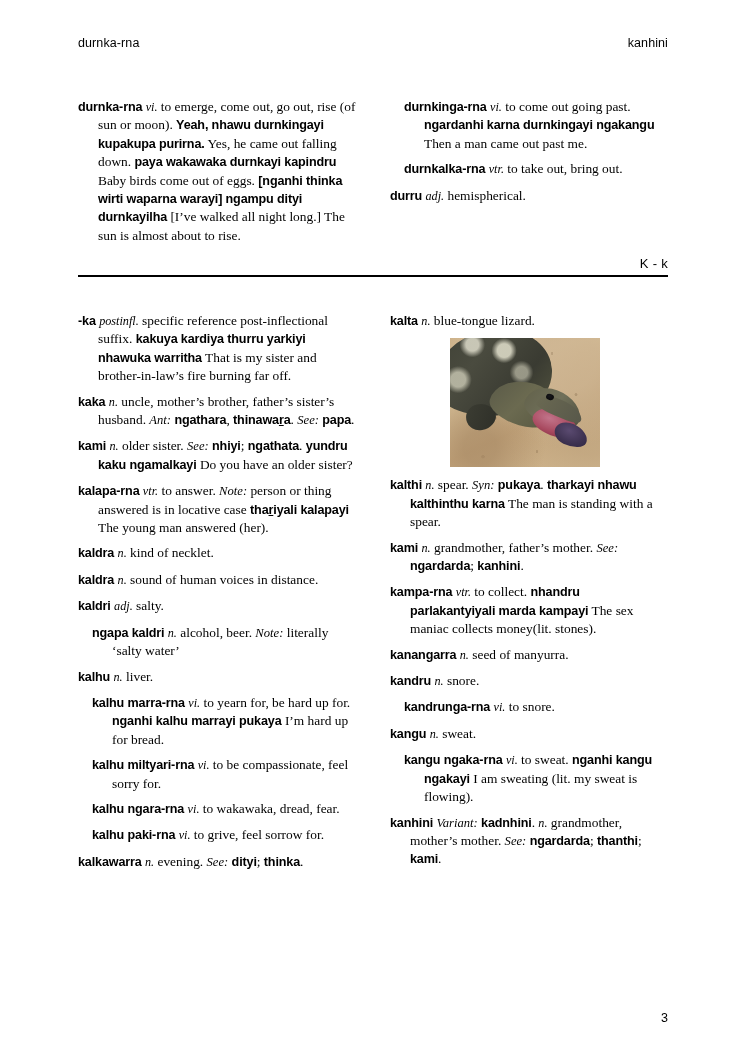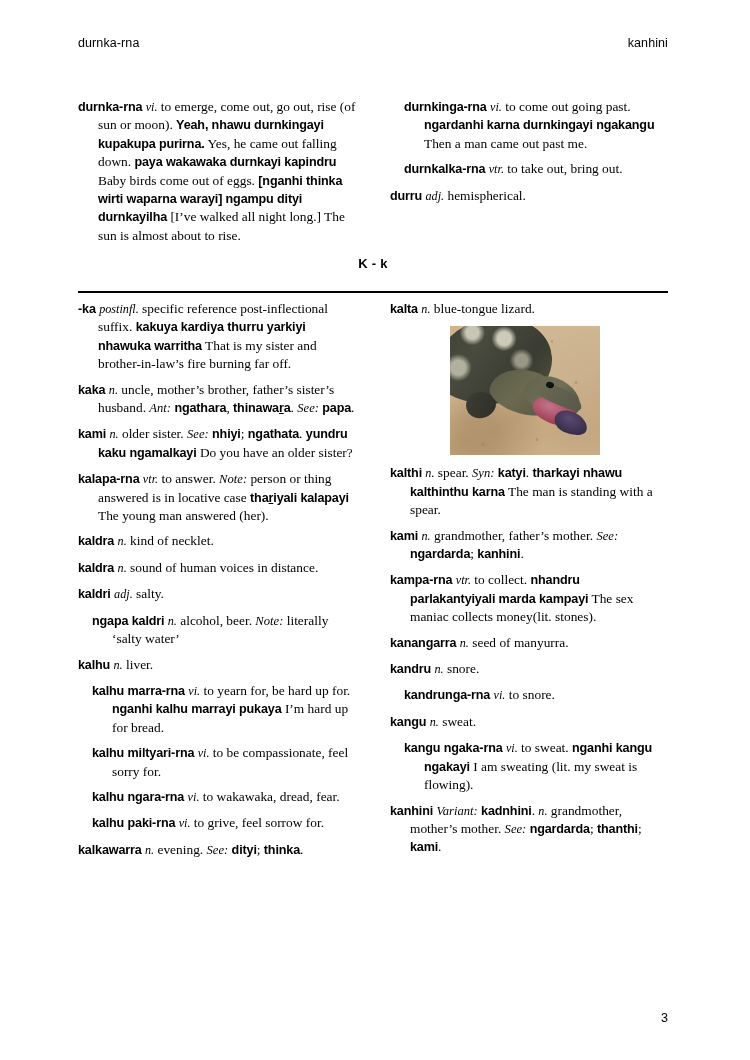--- a/index.html
+++ b/index.html
@@ -42,21 +42,21 @@
 
   
   .columns {
     position: absolute;
     left: 78px;
     width: 590px;
     display: flex;
     gap: 34px;
   }
   .columns.block-top { top: 98px; justify-content: space-between; }
-  .columns.block-bottom { top: 300px; }
+  .columns.block-bottom { top: 312px; }
   .col {
     width: 278px;
     flex: 0 0 278px;
   }
 
   
   .entry {
     font-family: "Liberation Serif", serif;
     font-size: 13.4px;
     line-height: 17.4px;
@@ -94,26 +94,26 @@
   .uline { text-decoration: underline; text-underline-offset: 1px; }
 
   
   .section-band {
     position: absolute;
     left: 78px;
     top: 256px;
     width: 590px;
   }
   .section-letter {
-    text-align: center;
-    font-family: "Liberation Sans", sans-serif;
-    font-weight: bold;
+    text-align: right;
+    font-family: "Liberation Sans", sans-serif;
+    font-weight: normal;
     font-size: 13px;
     letter-spacing: 0.3px;
-    padding-bottom: 20px;
+    padding-bottom: 4px;
   }
   .section-rule {
     height: 1.6px;
     background: #000000;
     width: 100%;
   }
 
   
   .figure {
     margin: 5px 0 9px 0;
@@ -278,21 +278,21 @@
             <div class="body"></div>
             <div class="leg"></div>
             <div class="neck"></div>
             <div class="head"></div>
             <div class="mouth"></div>
             <div class="tongue"></div>
             <div class="jaw-upper"></div>
             <div class="eye"></div>
           </div>
         </div>
-        <p class="entry"><span class="hw">kalthi</span> <i class="pos">n.</i><span> spear. <i class="lbl">Syn:</i> <b class="vern">katyi</b>. <b class="vern">tharkayi nhawu kalthinthu karna</b> The man is standing with a spear.</span></p>
+        <p class="entry"><span class="hw">kalthi</span> <i class="pos">n.</i><span> spear. <i class="lbl">Syn:</i> <b class="vern">pukaya</b>. <b class="vern">tharkayi nhawu kalthinthu karna</b> The man is standing with a spear.</span></p>
         <p class="entry"><span class="hw">kami</span> <i class="pos">n.</i><span> grandmother, father’s mother. <i class="lbl">See:</i> <b class="vern">ngardarda</b>; <b class="vern">kanhini</b>.</span></p>
         <p class="entry"><span class="hw">kampa-rna</span> <i class="pos">vtr.</i><span> to collect. <b class="vern">nhandru parlakantyiyali marda kampayi</b> The sex maniac collects money(lit. stones).</span></p>
         <p class="entry"><span class="hw">kanangarra</span> <i class="pos">n.</i><span> seed of manyurra.</span></p>
         <p class="entry"><span class="hw">kandru</span> <i class="pos">n.</i><span> snore.</span></p>
         <p class="entry sub"><span class="hw">kandrunga-rna</span> <i class="pos">vi.</i><span> to snore.</span></p>
         <p class="entry"><span class="hw">kangu</span> <i class="pos">n.</i><span> sweat.</span></p>
         <p class="entry sub"><span class="hw">kangu ngaka-rna</span> <i class="pos">vi.</i><span> to sweat. <b class="vern">nganhi kangu ngakayi</b> I am sweating (lit. my sweat is flowing).</span></p>
         <p class="entry"><span class="hw">kanhini</span><span> <i class="lbl">Variant:</i> <b class="vern">kadnhini</b>. <i class="pos">n.</i> grandmother, mother’s mother. <i class="lbl">See:</i> <b class="vern">ngardarda</b>; <b class="vern">thanthi</b>; <b class="vern">kami</b>.</span></p>
       </div>
   </div>

